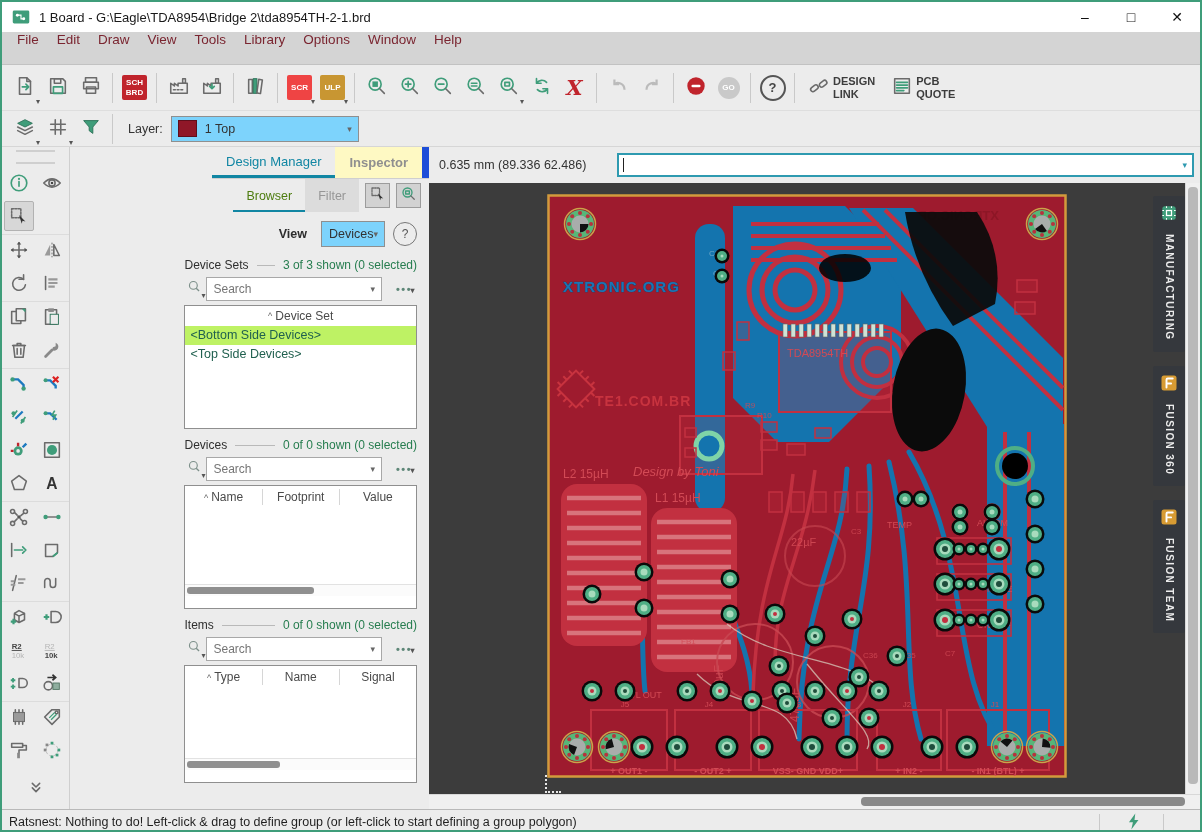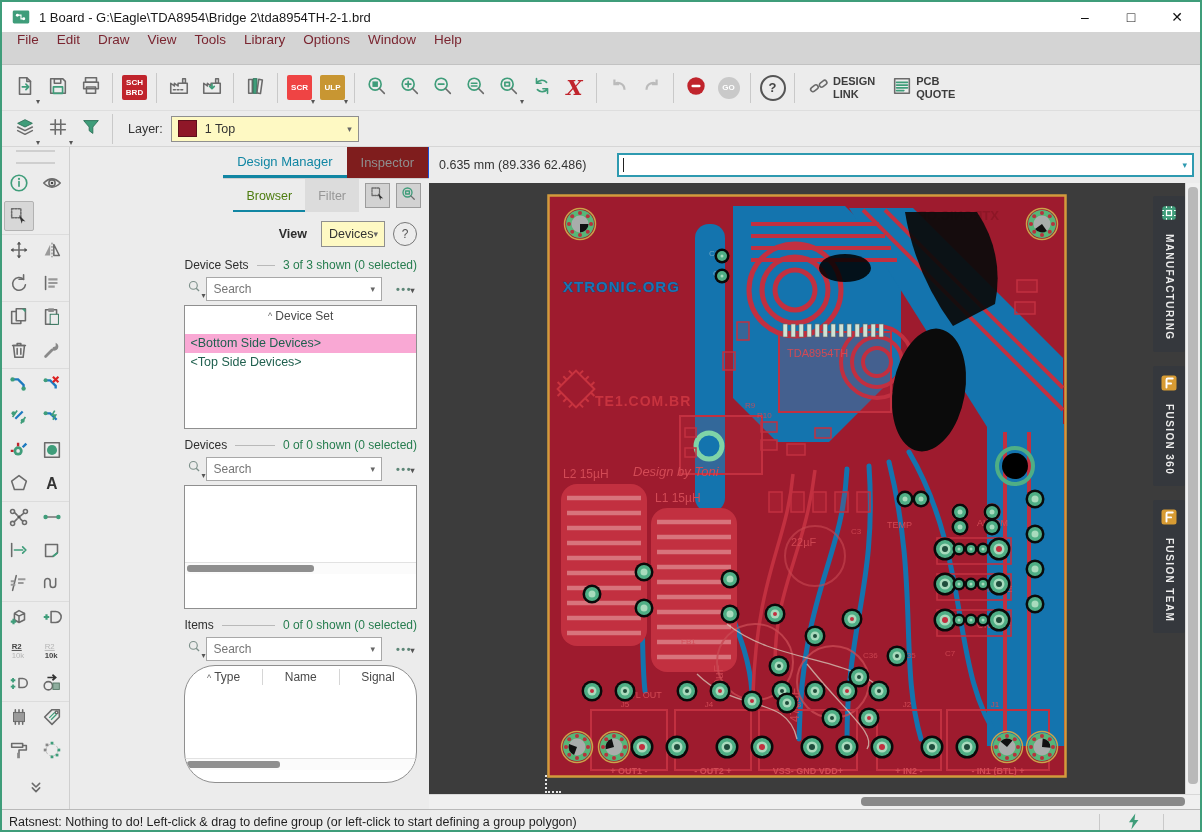--- a/index.html
+++ b/index.html
@@ -19,39 +19,39 @@
   .tb .dd,.dd{position:absolute;right:1px;bottom:0px;font-size:8px;color:#555;line-height:1;}
   .sep{width:1px;height:30px;background:#c9c9c9;margin:0 5px;}
   .sq{width:25px;height:25px;border-radius:2px;color:#fff;font-weight:bold;font-size:8px;display:flex;flex-direction:column;align-items:center;justify-content:center;line-height:1.15;}
   .sq.red{background:#c0242c;} .sq.blue{background:#ef4444;} .sq.gold{background:#c89632;}
   .chi{font-family:"DejaVu Serif",serif;font-style:italic;font-size:21px;color:#c0242c;font-weight:bold;}
   .gocircle{width:22px;height:22px;border-radius:50%;background:#c9c9c9;color:#fff;font-weight:bold;font-size:8px;display:flex;align-items:center;justify-content:center;}
   .helpcircle{width:22px;height:22px;border-radius:50%;border:2px solid #555;color:#444;font-weight:bold;font-size:13px;display:flex;align-items:center;justify-content:center;}
   .linkbtn{display:flex;align-items:center;margin:0 8px;}
   .linklbl{font-size:11px;font-weight:bold;color:#3c3c3c;line-height:1.15;margin-left:3px;}
   .llabel{font-size:12.5px;color:#333;margin:0 8px 0 10px;}
-  .selbox{background:#fef9c3;border:1px solid #8f8f8f;height:24px;display:flex;align-items:center;position:relative;font-size:12.5px;color:#333;}
+  .selbox{background:#7dd3fc;border:1px solid #8f8f8f;height:24px;display:flex;align-items:center;position:relative;font-size:12.5px;color:#333;}
   .layersel{width:186px;}
   .swatch{width:17px;height:15px;background:#8f1728;border:1px solid #5e0f1c;margin:0 8px 0 6px;}
   .caret{margin-left:auto;color:#666;font-size:9px;padding-right:6px;}
   
   .main{display:flex;height:662px;}
   .lefticons{width:68px;background:#ececec;border-right:1px solid #cfcfcf;padding-top:3px;box-sizing:border-box;}
   .grip{height:10px;margin:0 14px 4px;border-top:2px solid #cfcfcf;border-bottom:2px solid #cfcfcf;}
   .lrow{display:flex;justify-content:center;gap:3px;height:33px;}
   .lrow.lsep{border-top:1px solid #dcdcdc;}
   .lcell{width:30px;height:30px;display:flex;align-items:center;justify-content:center;border-radius:2px;position:relative;}
   .lcell.active{background:#d7d7d7;border:1px solid #b2b2b2;box-sizing:border-box;}
   .chev{display:flex;justify-content:center;margin-top:8px;}
   
   .panel{width:359px;background:#ececec;box-sizing:border-box;display:flex;flex-direction:column;align-items:flex-end;}
   .ptabs{display:flex;height:31px;border-bottom:1px solid #cfcfcf;}
   .ptab{padding:0 14px;display:flex;align-items:center;font-size:13px;box-sizing:border-box;}
   .ptab.active{color:#1186a3;border-bottom:3px solid #1186a3;}
-  .ptab.inactive{background:#7f1d1d;color:#8f8f8f;border-right:1px solid #1d4ed8;}
+  .ptab.inactive{background:#fef9c3;color:#8f8f8f;border-right:7px solid #1d4ed8;font-weight:bold;}
   .subrow{display:flex;align-items:center;height:33px;padding:0 8px;}
   .stab{padding:0 13px;height:100%;display:flex;align-items:center;font-size:12.5px;box-sizing:border-box;}
   .stab.active{color:#4d7c0f;box-shadow:inset 0 -2px 0 #1186a3;}
   .stab.inactive{background:#dcdcdc;color:#969696;}
   .sqbtn{width:25px;height:25px;background:#d2d2d2;border:1px solid #9c9c9c;margin-left:6px;display:flex;align-items:center;justify-content:center;box-sizing:border-box;}
   .spacer{flex:1;}
   .viewrow{display:flex;align-items:center;margin:9px 12px 2px;}
   .viewlbl{font-weight:bold;font-size:12.5px;color:#2d2d2d;}
   .viewsel{flex:1;margin:0 8px 0 14px;padding-left:7px;}
   .qbtn{width:22px;height:22px;border-radius:50%;border:1.5px solid #777;color:#555;font-size:12px;display:flex;align-items:center;justify-content:center;}
@@ -61,21 +61,21 @@
   .scount{font-size:12px;color:#267d4f;}
   .srow{display:flex;align-items:center;margin-top:5px;}
   .magwrap{position:relative;width:22px;display:flex;justify-content:center;}
   .sinput{flex:1;height:24px;border:1px solid #a8a8a8;background:#fff;display:flex;align-items:center;box-sizing:border-box;}
   .sinput input{border:none;outline:none;flex:1;font-size:12px;padding-left:6px;color:#444;background:transparent;font-family:"Liberation Sans",sans-serif;}
   .dots{position:relative;color:#5d8677;font-size:11px;letter-spacing:1.5px;margin-left:9px;width:26px;text-align:center;font-weight:bold;}
   .listbox{border:1px solid #8f8f8f;background:#fff;margin-top:4px;position:relative;overflow:hidden;}
   .lhead{height:20px;display:flex;align-items:center;justify-content:center;font-size:12px;color:#4a4a4a;}
   .sortc{font-size:9px;color:#666;margin-right:3px;}
   .drow{height:19px;line-height:19px;padding-left:5px;font-size:12.5px;color:#20604f;}
-  .drow.sel{background:#f9a8d4;margin-top:8px;}
+  .drow.sel{background:#bef264;}
   .thead{display:flex;height:22px;align-items:center;font-size:12px;color:#4a4a4a;}
   .th{flex:1;text-align:center;border-right:1px solid #d6d6d6;height:16px;line-height:16px;}
   .th:last-child{border-right:none;}
   .hs{height:11px;border-top:1px solid #e2e2e2;background:#fbfbfb;position:relative;}
   .hthumb{position:absolute;top:2px;height:7px;background:#8f8f8f;border-radius:3px;}
   
   .canvaswrap{flex:1;display:flex;flex-direction:column;background:#ececec;min-width:0;}
   .cmdstrip{height:36px;display:flex;align-items:center;}
   .coords{font-size:12.5px;color:#333;margin-left:10px;width:178px;}
   .cmdinput{flex:1;height:24px;border:2px solid #2e9ab0;background:#fff;margin-right:6px;display:flex;align-items:center;box-sizing:border-box;}
@@ -682,20 +682,25 @@
                 </svg></span>
               <span class="dd">▾</span>
             </div>
           <div class="sinput">
             <input placeholder="Search" style="">
             <span class="caret">▾</span>
           </div>
           <div class="dots"><span>•••</span><span class="dd">▾</span></div>
         </div>
         <div class="listbox" style="height:122px;">
+          <div class="thead">
+            <div class="th"><span class="sortc">^</span><span>Name</span></div>
+            <div class="th">Footprint</div>
+            <div class="th">Value</div>
+          </div>
           <div style="height:76px;"></div>
           <div class="hs">
               <div class="hthumb" style="left:2px;width:55%;"></div>
             </div>
         </div>
       </div>
 
       <div class="sect">
         <div class="shead">
           <span>Items</span>
@@ -709,21 +714,21 @@
                   <path d="M13,13 L17,17" stroke="#7c8f89" stroke-width="1.8"></path>
                 </svg></span>
               <span class="dd">▾</span>
             </div>
           <div class="sinput">
             <input placeholder="Search" style="">
             <span class="caret">▾</span>
           </div>
           <div class="dots"><span>•••</span><span class="dd">▾</span></div>
         </div>
-        <div class="listbox" style="height:116px;border-radius:31px;">
+        <div class="listbox" style="height:116px;">
           <div class="thead">
             <div class="th"><span class="sortc">^</span><span>Type</span></div>
             <div class="th">Name</div>
             <div class="th">Signal</div>
           </div>
           <div style="height:70px;"></div>
           <div class="hs">
               <div class="hthumb" style="left:2px;width:40%;"></div>
             </div>
         </div>

